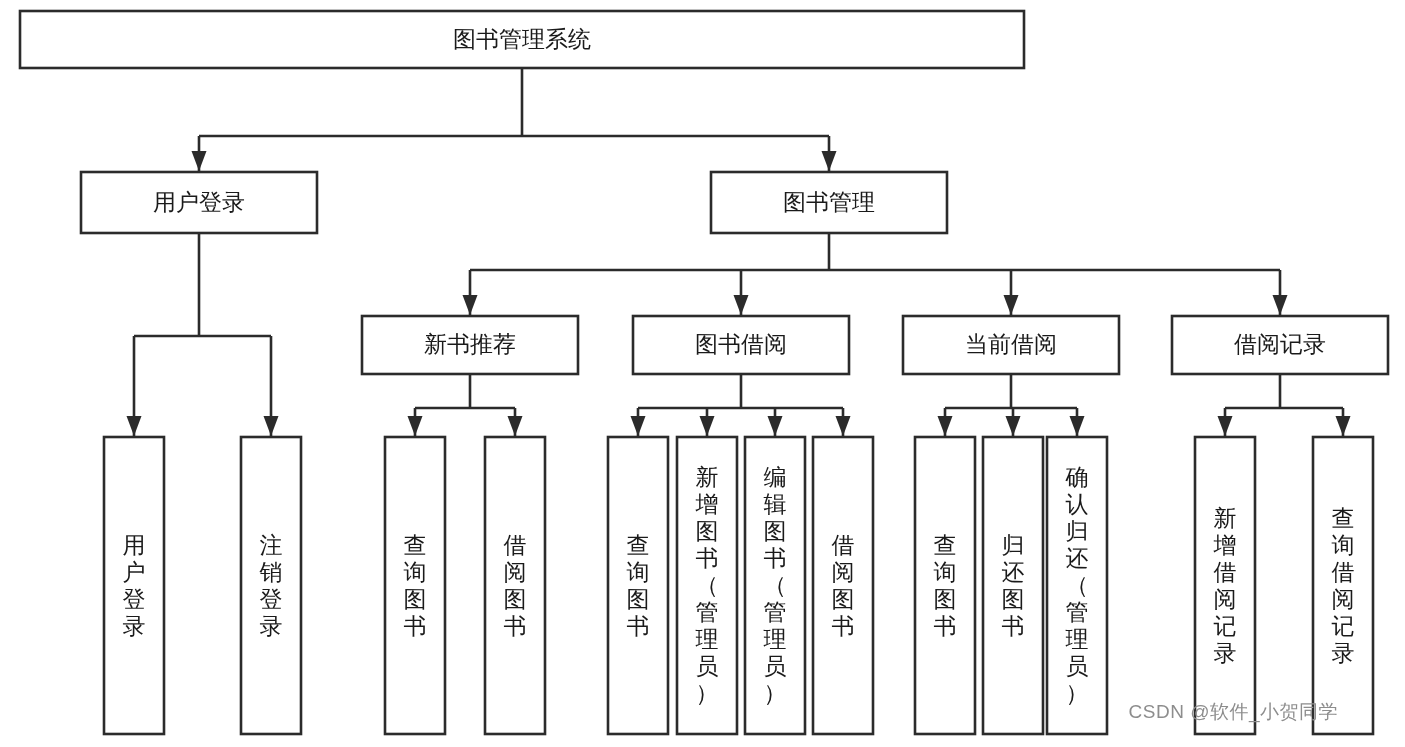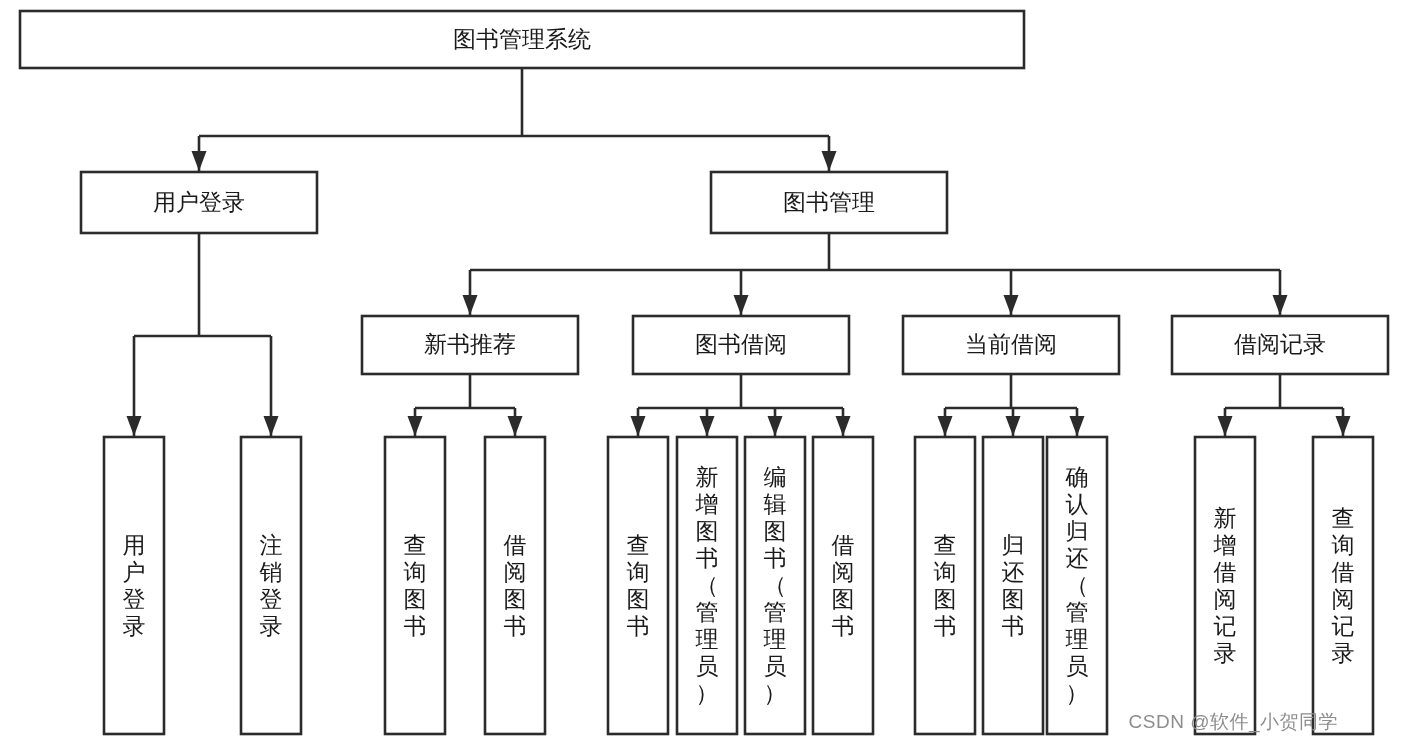--- a/index.html
+++ b/index.html
@@ -52,21 +52,21 @@
   }
   .node-label-v {
     font-family: "Liberation Sans", "DejaVu Sans", sans-serif;
     font-size: 23px;
     fill: #1a1a1a;
     text-anchor: middle;
   }
   .watermark-text {
     position: absolute;
     right: 12px;
-    bottom: 12px;
+    bottom: 22px;
     font-family: "Liberation Sans", "DejaVu Sans", sans-serif;
     font-size: 19px;
     color: #8d8d8d;
     letter-spacing: 0.5px;
     white-space: nowrap;
     pointer-events: none;
   }
 </style>
 </head>
 <body>

